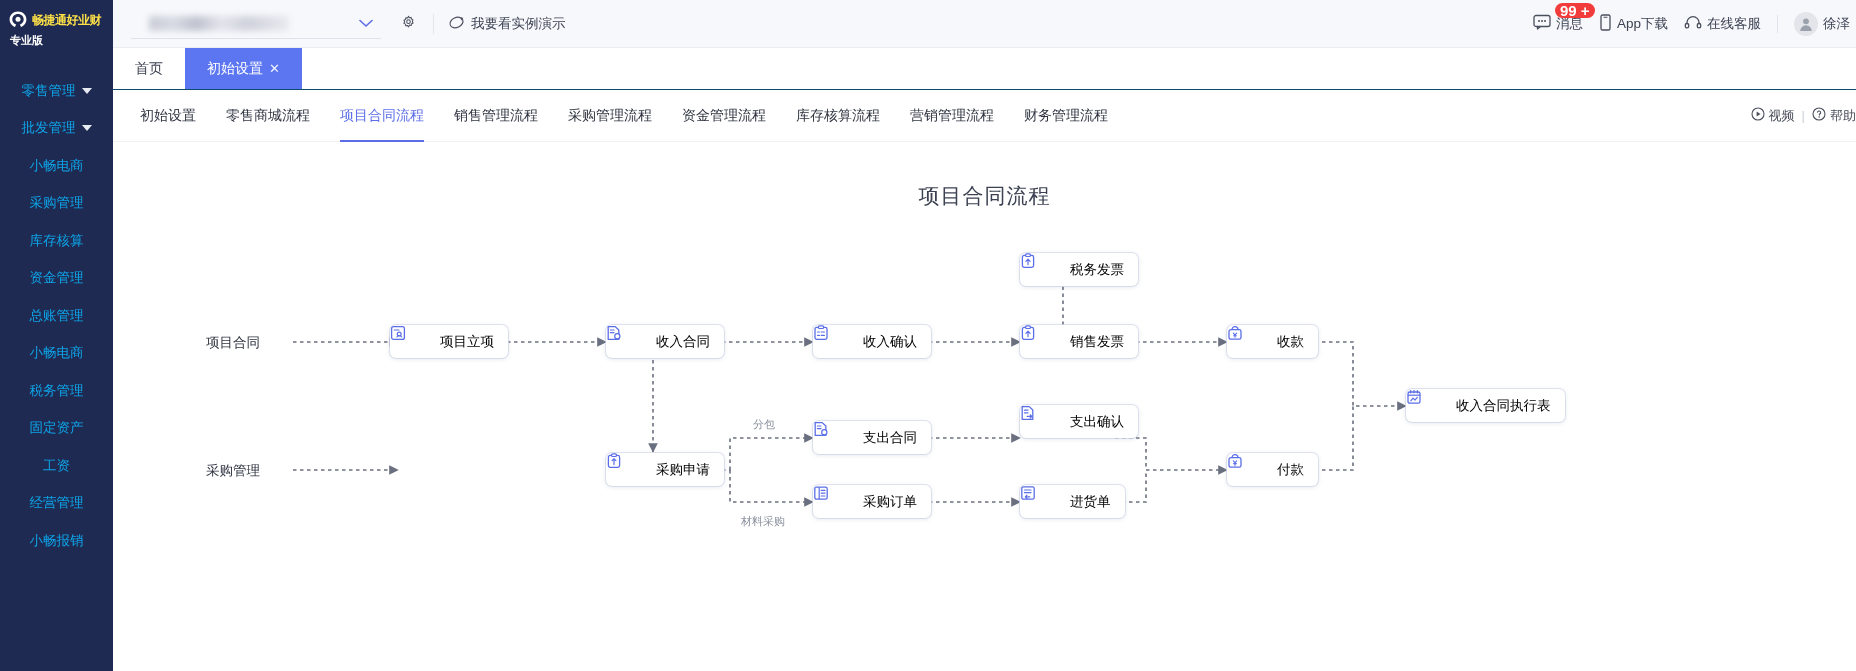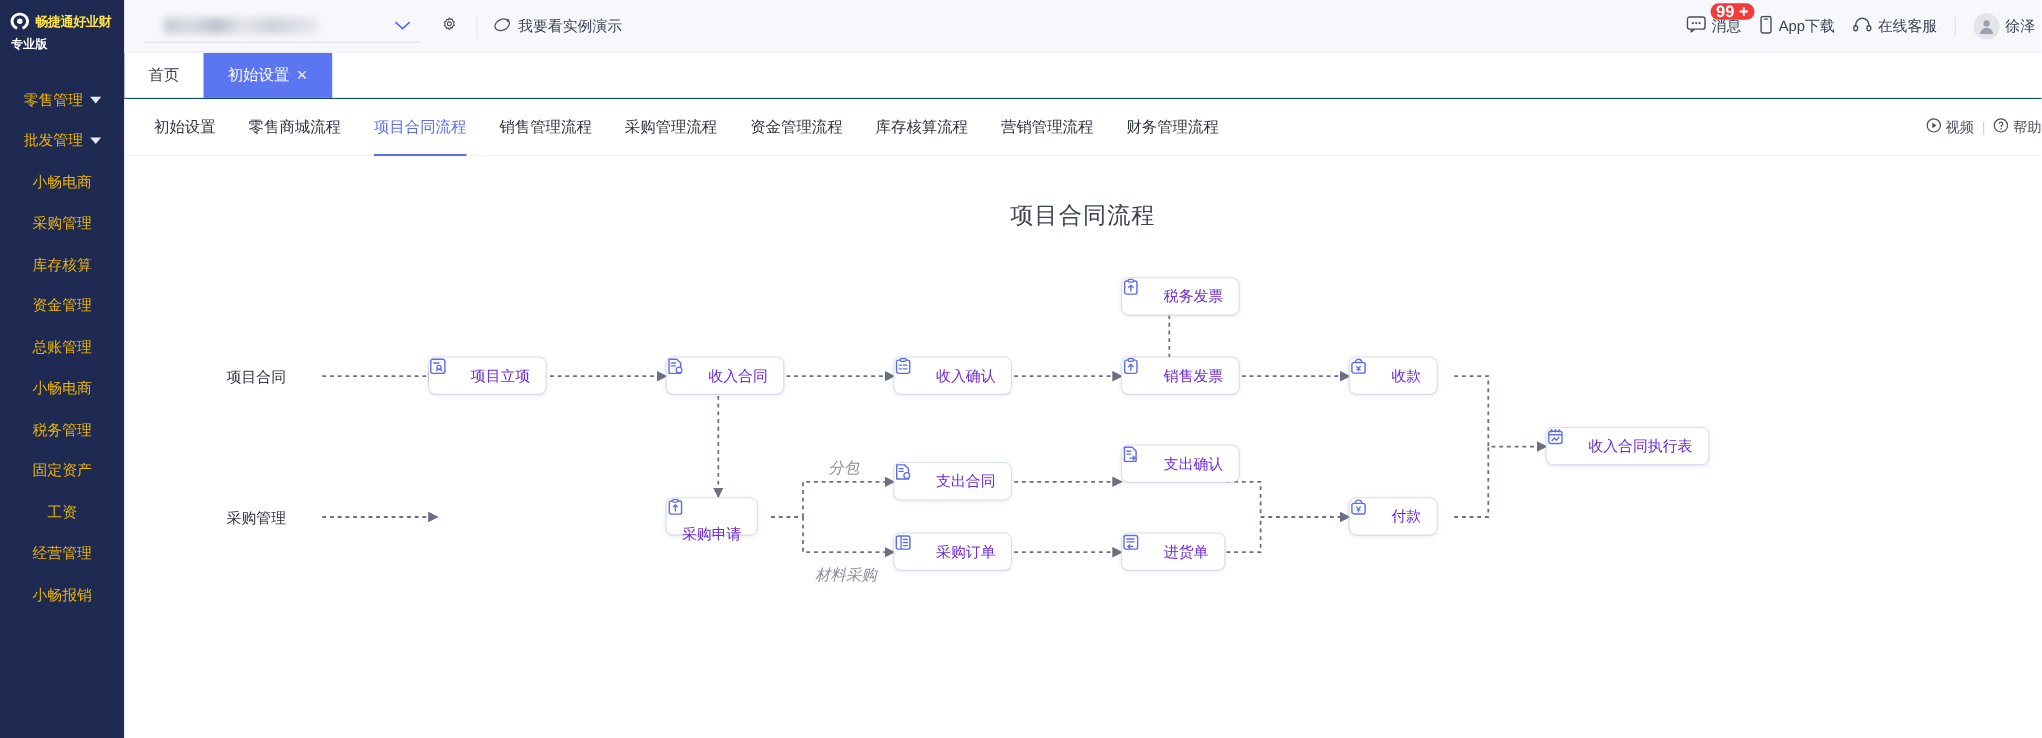--- a/index.html
+++ b/index.html
@@ -35,21 +35,21 @@
     letter-spacing: -0.5px; white-space: nowrap;
   }
   .logo-sub {
     font-size: 11px; color: #ffffff; font-weight: bold;
     margin-top: 3px; margin-left: 2px;
   }
   .nav-list { padding-top: 4px; }
   .nav-item {
     height: 37.5px;
     display: flex; align-items: center; justify-content: center;
-    color: #eab308;
+    color: #0ea5e9;
     font-size: 13.5px;
     cursor: pointer;
     white-space: nowrap;
     gap: 6px;
   }
   .caret {
     width: 0; height: 0;
     border-left: 5px solid transparent;
     border-right: 5px solid transparent;
     border-top: 6px solid #e8eaf2;
@@ -174,37 +174,37 @@
   .diagram { position: absolute; inset: 0; }
   .diagram svg { position: absolute; left:0; top:0; }
 
   .node {
     position: absolute;
     height: 33px;
     background: #ffffff;
     border-radius: 6px;
     box-shadow: 0 1px 5px rgba(90,100,150,.16), 0 0 0 1px rgba(220,224,236,.75);
     display: flex; align-items: center;
-    gap: 8px;
+    gap: 20px;
     padding: 0 14px;
     font-size: 13.5px;
-    color: #6d28d9;
+    color: #000000;
     white-space: nowrap;
     cursor: pointer;
   }
   .node .ic { width: 16px; height: 16px; flex:0 0 16px; display:flex; }
   .node .ic svg { display:block; }
 
   .rowlabel {
     position: absolute;
     font-size: 13.5px; color: #2f3440; white-space: nowrap;
   }
   .edgelabel {
     position: absolute;
-    font-size: 14px; color: #8a8f9c; white-space: nowrap; font-style: italic;
+    font-size: 11px; color: #8a8f9c; white-space: nowrap;
   }
 </style>
 </head>
 <body>
 
 <div class="app">
 
   <aside class="sidebar">
     <div class="logo-block">
       <div class="logo-row">
@@ -537,21 +537,21 @@
               <line x1="2" y1="6.2" x2="14" y2="6.2" stroke="#5b6ee8" stroke-width="1.2"></line>
               <line x1="4.6" y1="1.5" x2="4.6" y2="3.8" stroke="#5b6ee8" stroke-width="1.2" stroke-linecap="round"></line>
               <line x1="8" y1="1.5" x2="8" y2="3.8" stroke="#5b6ee8" stroke-width="1.2" stroke-linecap="round"></line>
               <line x1="11.4" y1="1.5" x2="11.4" y2="3.8" stroke="#5b6ee8" stroke-width="1.2" stroke-linecap="round"></line>
               <path d="M4.8 11.8 L7 9.2 L9 11.2 L11.3 8.4" fill="none" stroke="#5b6ee8" stroke-width="1.2" stroke-linecap="round" stroke-linejoin="round"></path>
             </svg>
           </span>
           <span>收入合同执行表</span>
         </div>
 
-        <div class="node" style="left:493px; top:311px;flex-direction:column;">
+        <div class="node" style="left:493px; top:311px;">
           <span class="ic">
             <svg width="16" height="16" viewBox="0 0 16 16">
               <rect x="2.4" y="2.4" width="11.2" height="12" rx="1.8" fill="none" stroke="#5b6ee8" stroke-width="1.3"></rect>
               <rect x="5.6" y="0.9" width="4.8" height="2.6" rx="1" fill="#ffffff" stroke="#5b6ee8" stroke-width="1.2"></rect>
               <path d="M8 6 V11.6 M6.1 7.6 L8 5.8 L9.9 7.6" fill="none" stroke="#5b6ee8" stroke-width="1.2" stroke-linecap="round" stroke-linejoin="round"></path>
             </svg>
           </span>
           <span>采购申请</span>
         </div>
 

